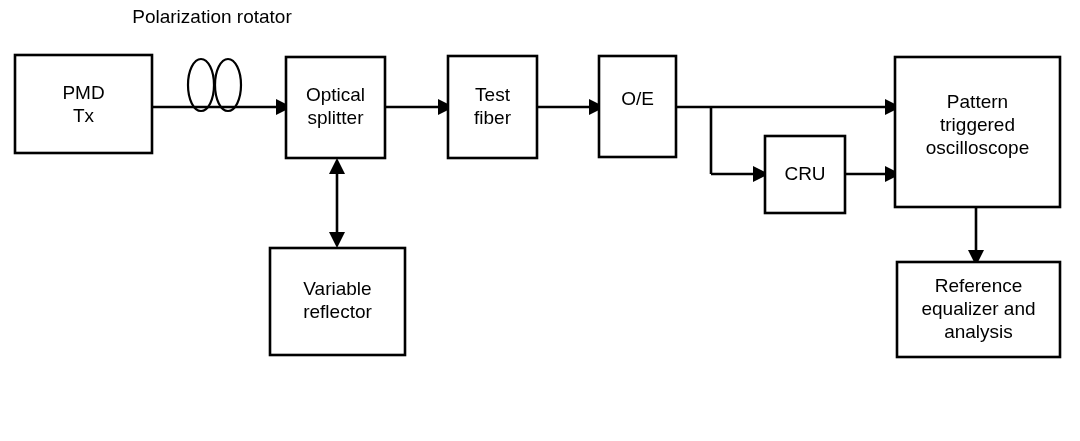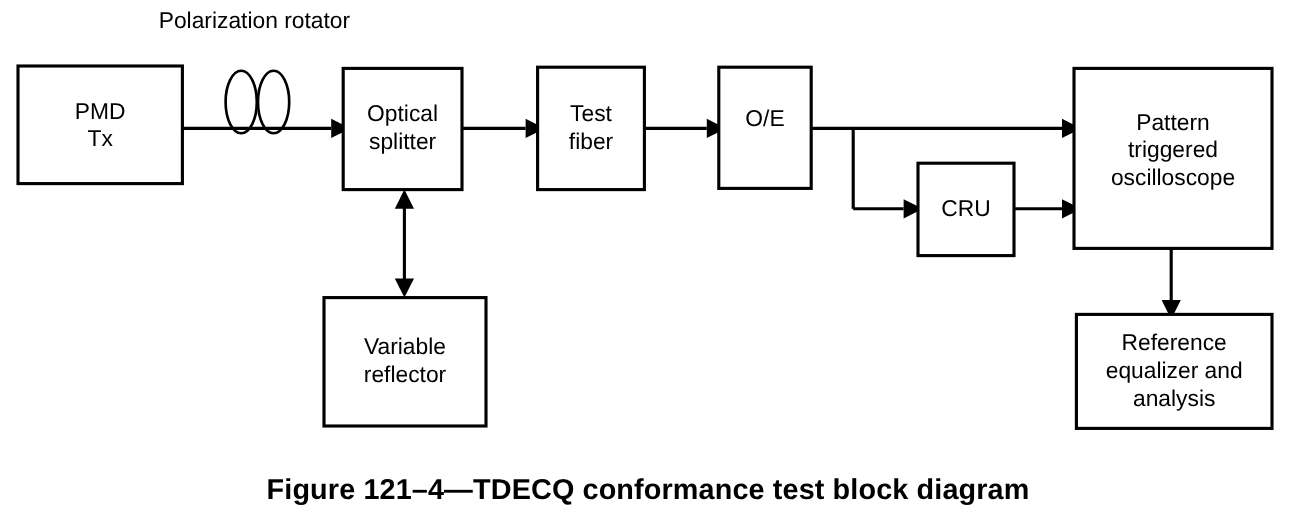--- a/index.html
+++ b/index.html
@@ -174,15 +174,14 @@
       <rect class="block-rect" x="897" y="262" width="163" height="95"></rect>
       <text class="block-label" x="978.5" y="287">Reference</text>
       <text class="block-label" x="978.5" y="310">equalizer and</text>
       <text class="block-label" x="978.5" y="333">analysis</text>
     </g>
 
     <text class="annot-label" x="212" y="18">Polarization rotator</text>
 
   </svg>
 
-  <div class="figure-caption">Figure 121–4—TDECQ conformance test block diagram</div>
 
 </div>
 
 </body></html>

